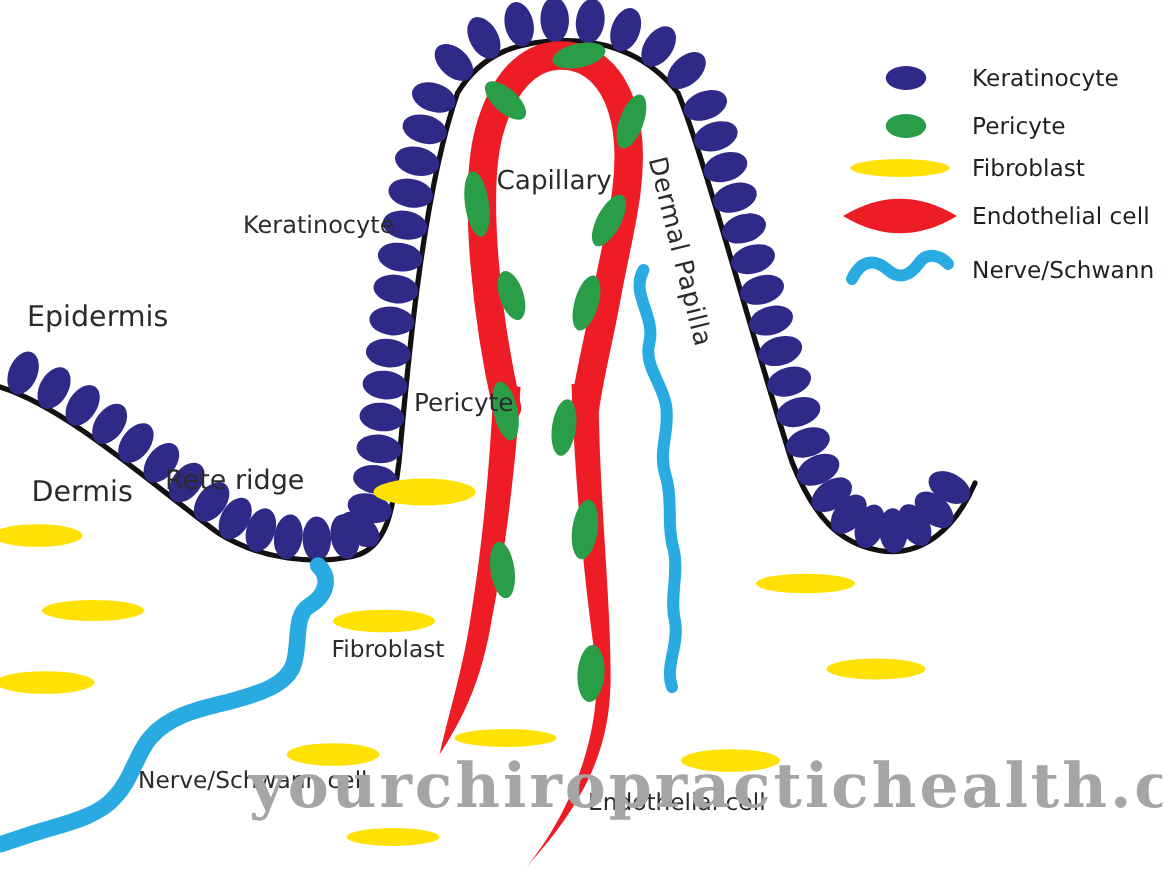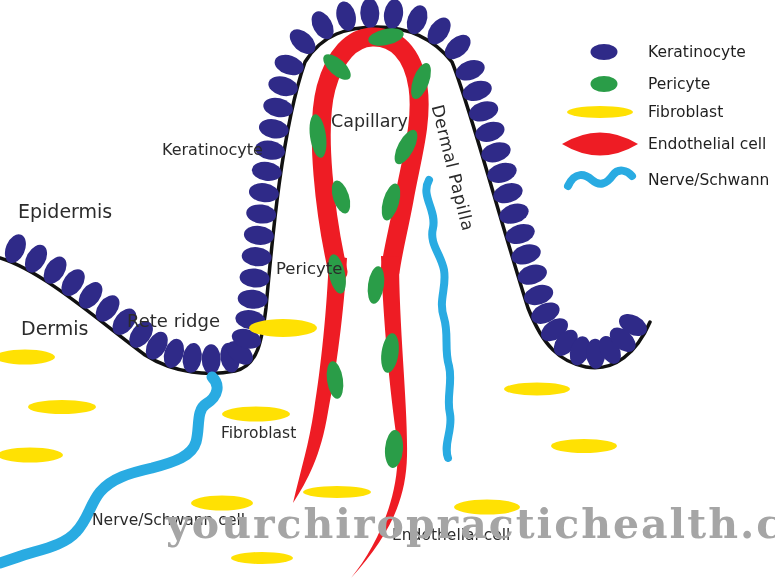--- a/index.html
+++ b/index.html
@@ -2,21 +2,21 @@
 <html><head>
 <meta charset="utf-8">
 <style>
   html,body{margin:0;padding:0;background:#ffffff;}
   .stage{position:relative;width:775px;height:580px;overflow:hidden;background:#ffffff;
          font-family:"DejaVu Sans", sans-serif;}
   .stage svg.diagram{position:absolute;left:0;top:0;z-index:1;}
   .dlabel{position:absolute;color:#2b2b2b;white-space:nowrap;z-index:5;line-height:1.05;}
   .lab-epidermis{left:7px;top:202px;font-size:19px;margin-left:11px;}
   .lab-dermis{left:21px;top:319px;font-size:19px;}
-  .lab-rete{left:127px;top:312px;font-size:18px;}
+  .lab-rete{left:110px;top:312px;font-size:18px;}
   .lab-keratinocyte{left:162px;top:142px;font-size:16px;}
   .lab-capillary{left:331px;top:112px;font-size:17.5px;}
   .lab-pericyte{left:276px;top:260px;font-size:16.5px;}
   .lab-dermal-papilla{left:445px;top:103px;font-size:17px;letter-spacing:0.5px;
       transform:rotate(76deg);transform-origin:0 0;}
   .lab-fibroblast{left:221px;top:425px;font-size:15.5px;}
   .lab-nerve{left:92px;top:512px;font-size:15.5px;z-index:5;}
   .lab-endothelial{left:392px;top:527px;font-size:15.5px;}
   .legend{position:absolute;left:0;top:0;width:775px;height:580px;z-index:4;}
   .legend-row{position:absolute;left:560px;height:30px;display:flex;align-items:center;}

